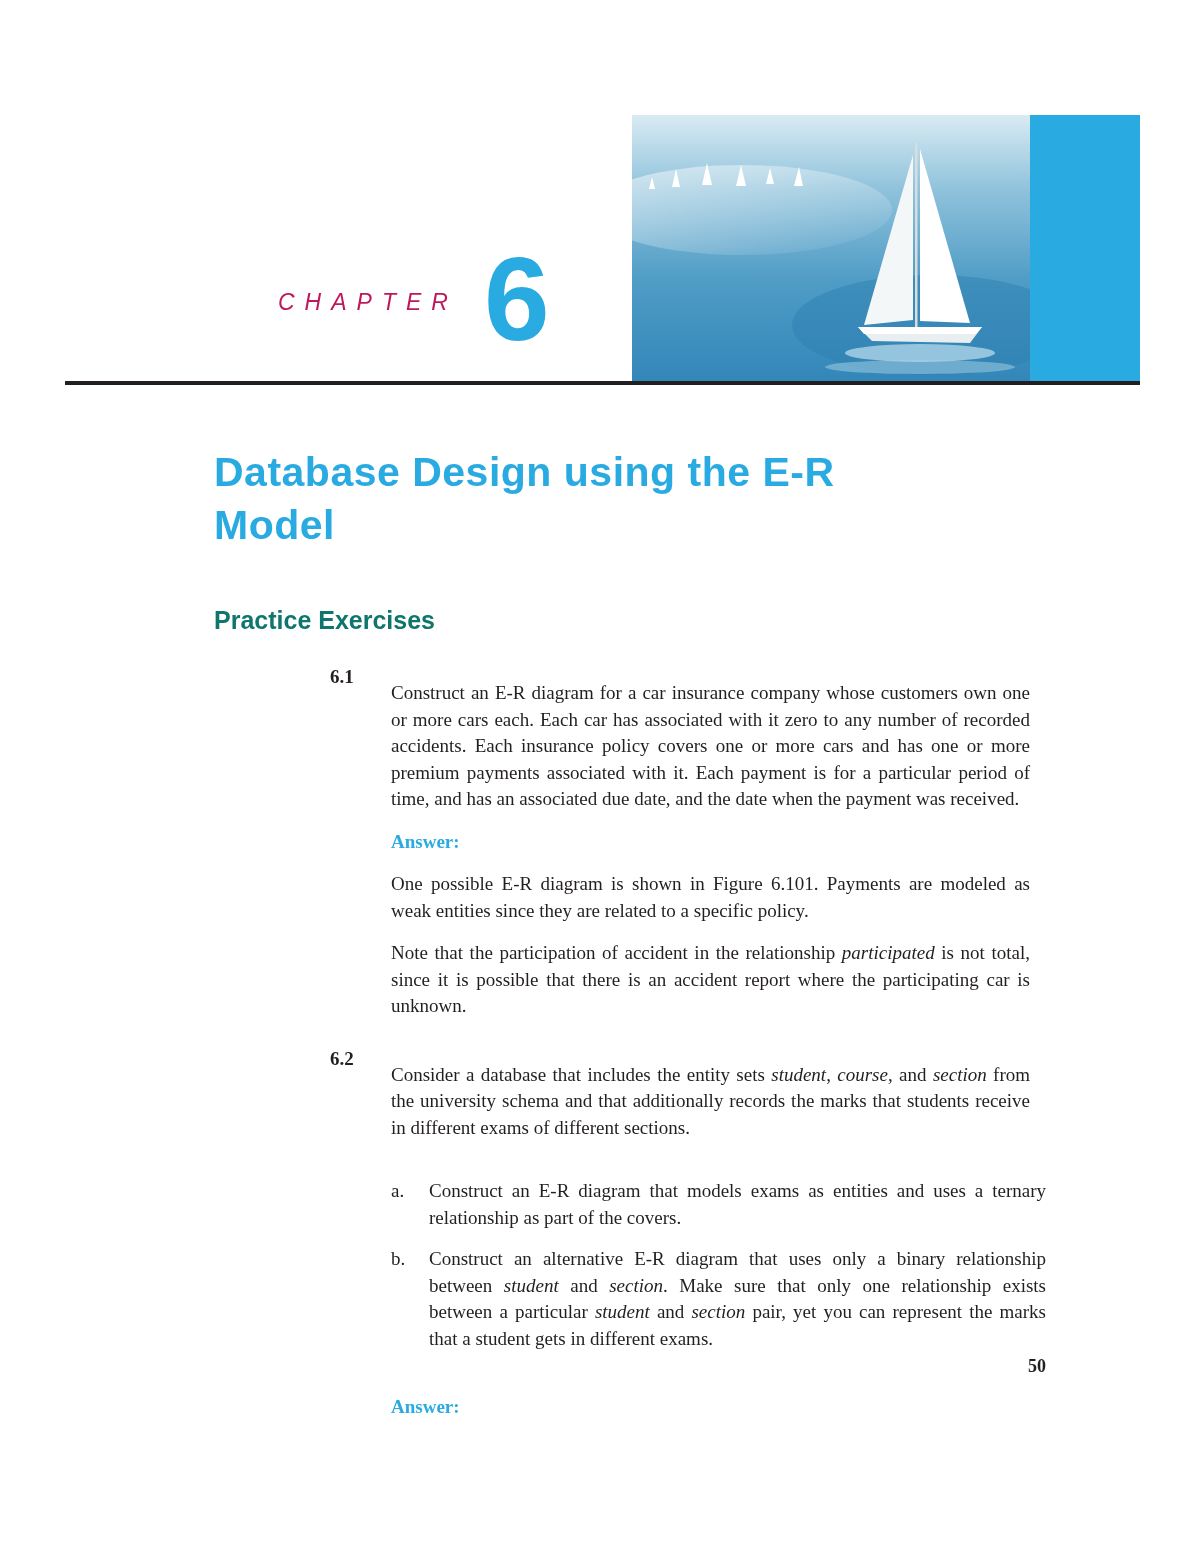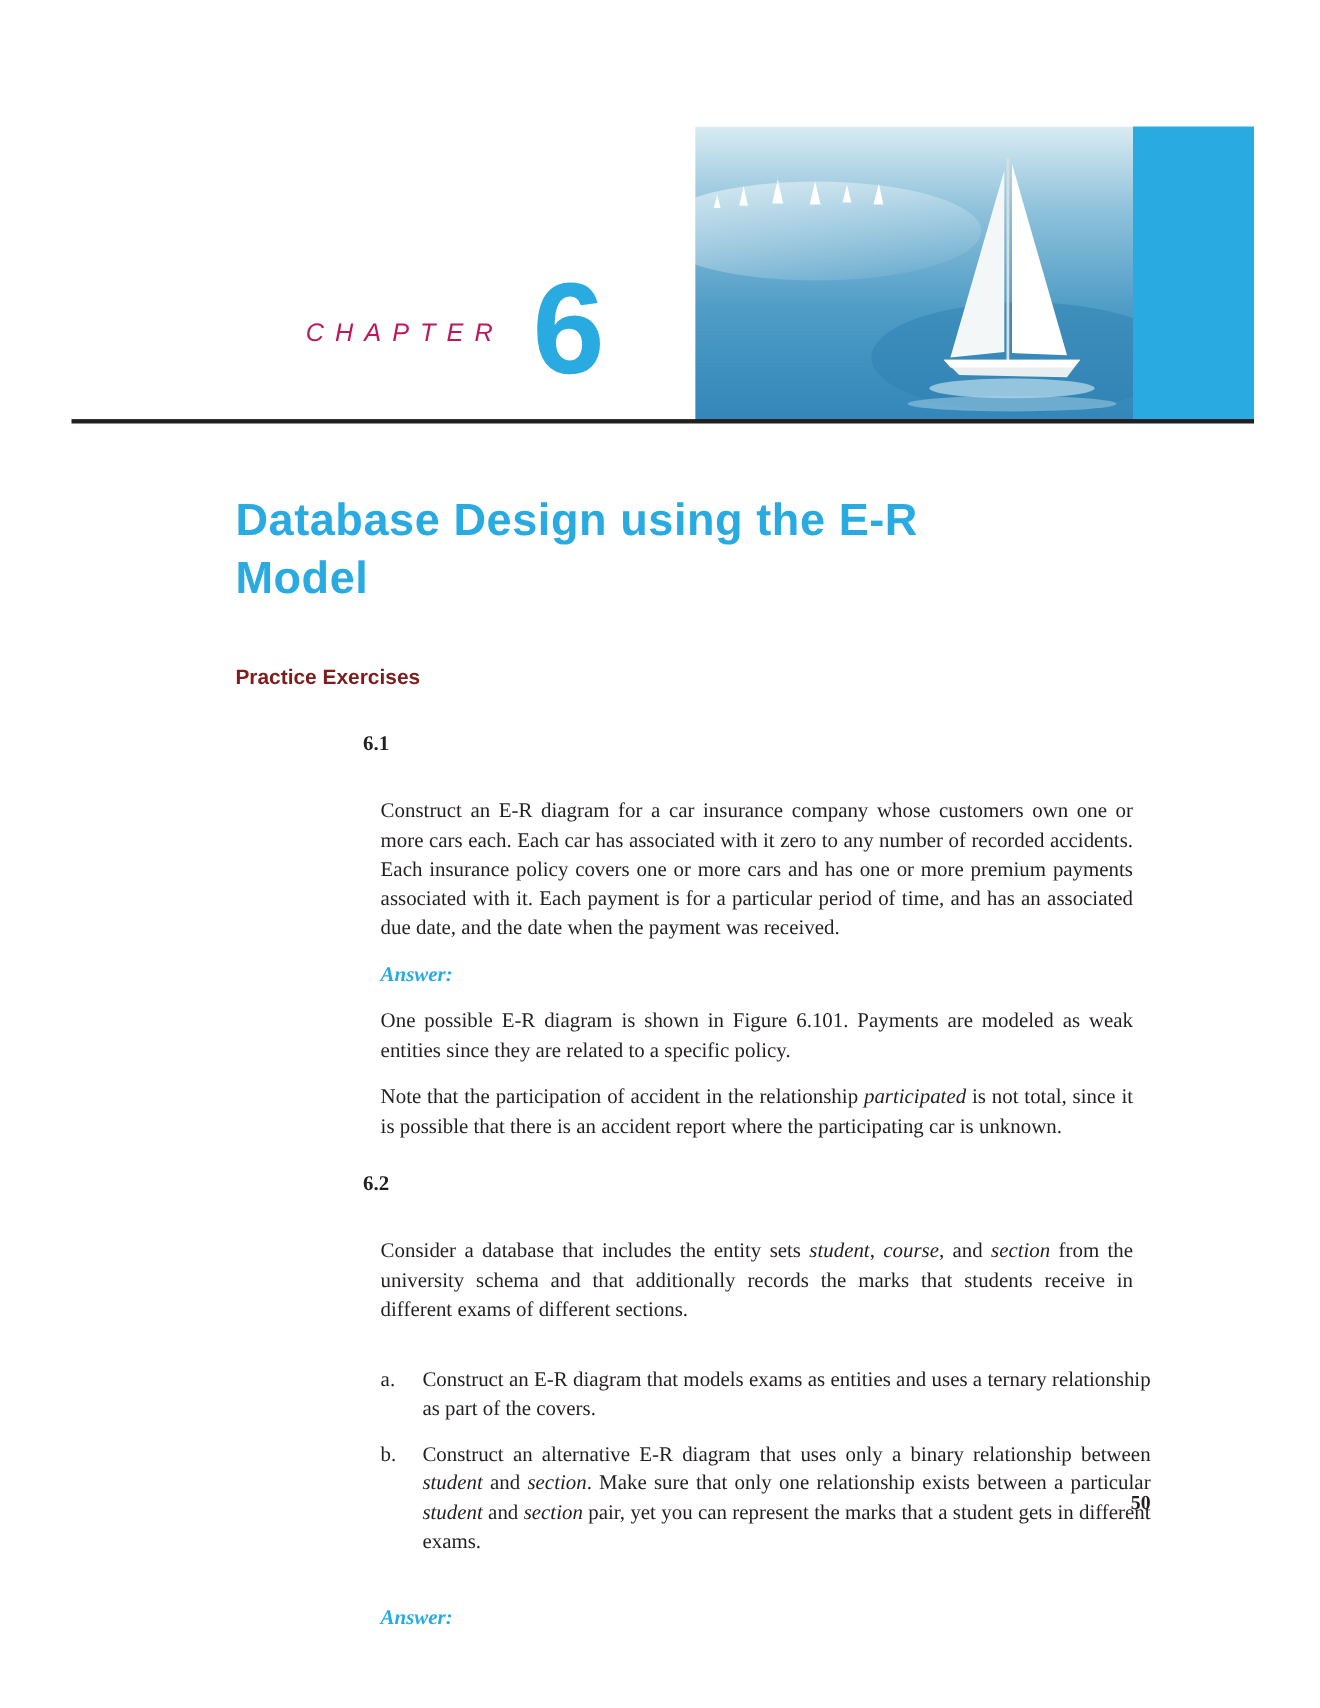--- a/index.html
+++ b/index.html
@@ -34,34 +34,34 @@
 
   
   .page-title {
     position:absolute; left:214px; top:430px; width:840px;
     font-family:"Liberation Sans", sans-serif; font-weight:bold;
     font-size:41px; line-height:53px; color:#29abe2; letter-spacing:0.5px;margin-top:16px;
   }
   .section-heading {
     position:absolute; left:214px; top:606px;
     font-family:"Liberation Sans", sans-serif; font-weight:bold;
-    font-size:19px; color:#7f1d1d;
+    font-size:25px; color:#0f766e;
   }
 
   
   .content {
     position:absolute; left:330px; top:664px; width:716px;
     font-size:19px; line-height:26.5px; text-align:justify;
   }
-  .exercise { display:flex; margin-bottom:10px;flex-direction:column; }
+  .exercise { display:flex; margin-bottom:10px; }
   .ex-num { flex:0 0 45px; font-weight:bold; text-align:left; }
   .ex-body { flex:1; }
   .ex-body p { margin:16px; }
   .answer-label {
-    color:#29abe2; font-weight:bold; margin-top:9px !important;font-style:italic;
+    color:#29abe2; font-weight:bold; margin-top:9px !important;
   }
   .it { font-style:italic; }
 
   .sub-list { margin-top:37px; }
   .sub-item { display:flex; margin-left:16px; margin-bottom:15px; }
   .sub-label { flex:0 0 38px; }
   .sub-text { flex:1; }
 
   .final-answer { margin-top:42px !important; }
 

